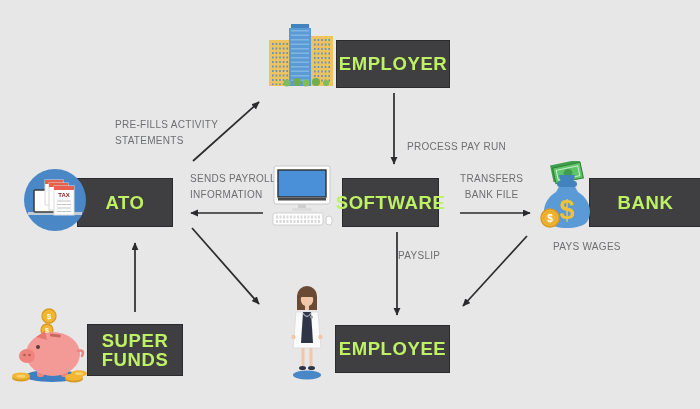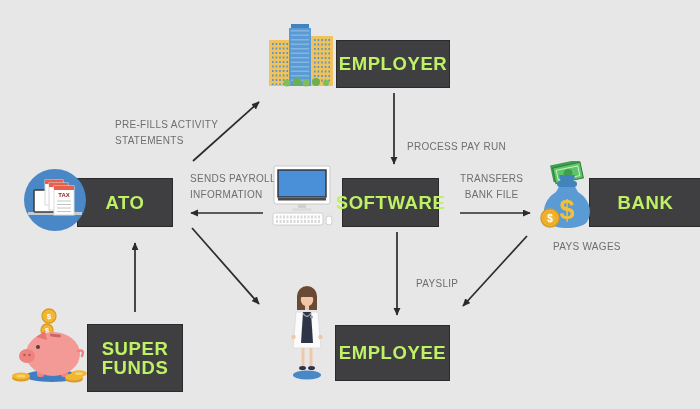--- a/index.html
+++ b/index.html
@@ -42,32 +42,32 @@
       <path d="M527,236 L463,306" marker-end="url(#ah)"></path>
       <path d="M192,228 L259,304" marker-end="url(#ah)"></path>
       <path d="M135,312 L135,243" marker-end="url(#ah)"></path>
     </g>
   </svg>
 
   <div class="node" style="left:336px;top:40px;width:114px;height:48px;">EMPLOYER</div>
   <div class="node" style="left:342px;top:178px;width:97px;height:49px;">SOFTWARE</div>
   <div class="node" style="left:77px;top:178px;width:96px;height:49px;">ATO</div>
   <div class="node" style="left:589px;top:178px;width:113px;height:49px;">BANK</div>
-  <div class="node" style="left:87px;top:324px;width:96px;height:68px;">SUPER
+  <div class="node" style="left:87px;top:324px;width:96px;height:52px;">SUPER
 FUNDS</div>
-  <div class="node" style="left:335px;top:325px;width:115px;height:56px;">EMPLOYEE</div>
+  <div class="node" style="left:335px;top:325px;width:115px;height:48px;">EMPLOYEE</div>
 
   <div class="edge-label" style="left:115px;top:117px;">PRE-FILLS ACTIVITY
 STATEMENTS</div>
   <div class="edge-label" style="left:407px;top:107px;margin-top:32px;">PROCESS PAY RUN</div>
   <div class="edge-label" style="left:190px;top:171px;">SENDS PAYROLL
 INFORMATION</div>
   <div class="edge-label" style="left:460px;top:171px;text-align:center;">TRANSFERS
 BANK FILE</div>
-  <div class="edge-label" style="left:416px;top:248px;margin-top:28px;">PAYSLIP</div>
+  <div class="edge-label" style="left:398px;top:248px;">PAYSLIP</div>
   <div class="edge-label" style="left:522px;top:239px;margin-left:31px;">PAYS WAGES</div>
 
   <svg class="icon" style="left:267px;top:20px;" width="70" height="70" viewBox="0 0 70 70">
     <rect x="2" y="20" width="24" height="46" fill="#eec25d"></rect>
     <line x1="14" y1="23" x2="14" y2="65" stroke="#5d93c8" stroke-width="20" stroke-dasharray="2 2.5"></line>
     <line x1="3" y1="43" x2="25" y2="43" stroke="#eec25d" stroke-width="46" stroke-dasharray="2 1.6"></line>
     <rect x="24" y="4" width="18" height="6" fill="#4383bd"></rect>
     <rect x="22" y="8" width="22" height="58" fill="#5b9bd5"></rect>
     <line x1="33" y1="10" x2="33" y2="64" stroke="#83b5e2" stroke-width="18" stroke-dasharray="1.5 3"></line>
     <rect x="44" y="16" width="22" height="50" fill="#eec25d"></rect>

